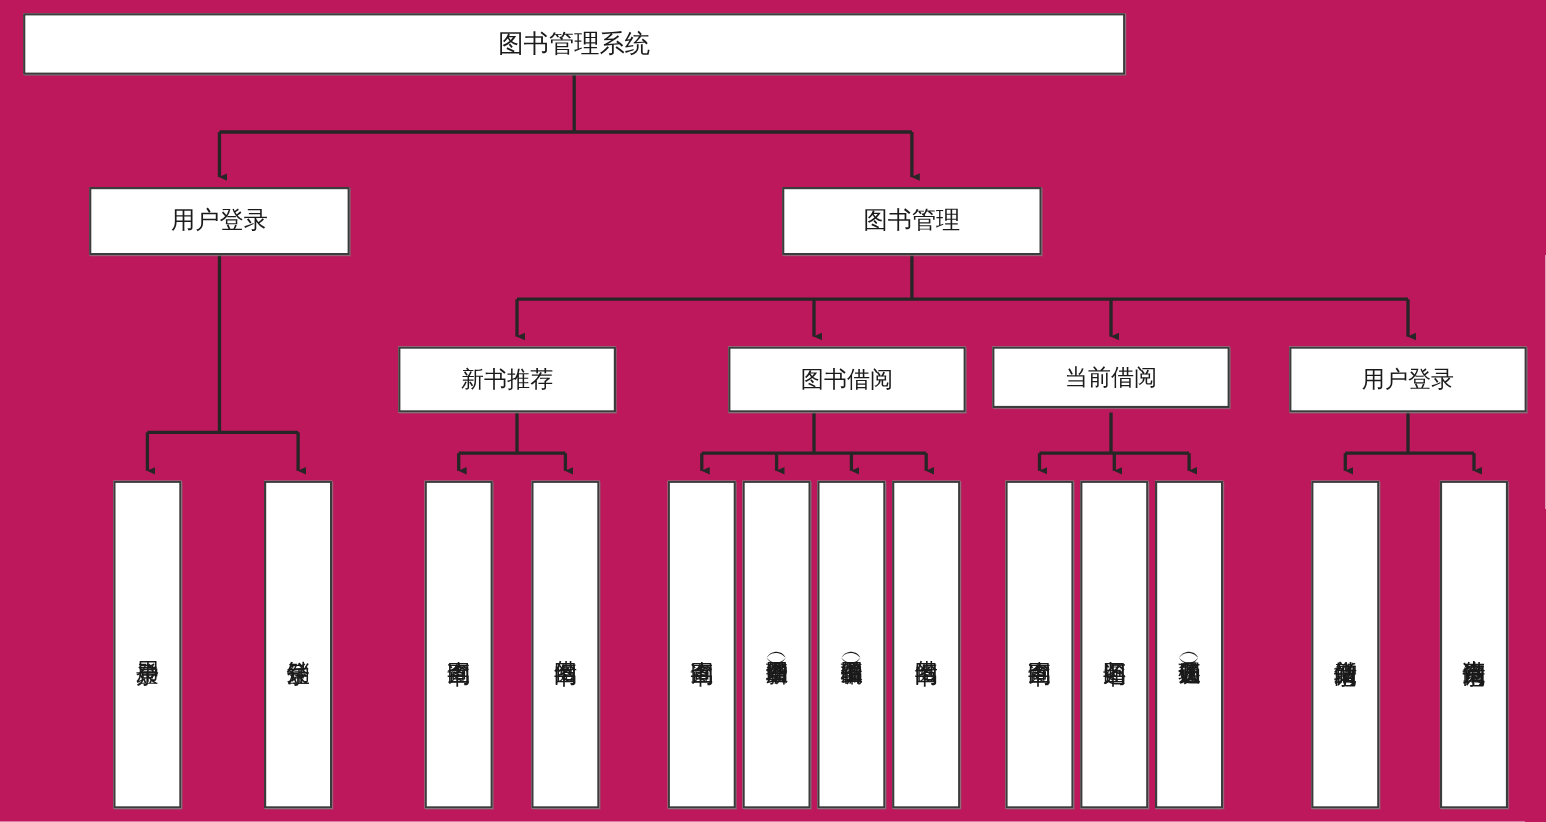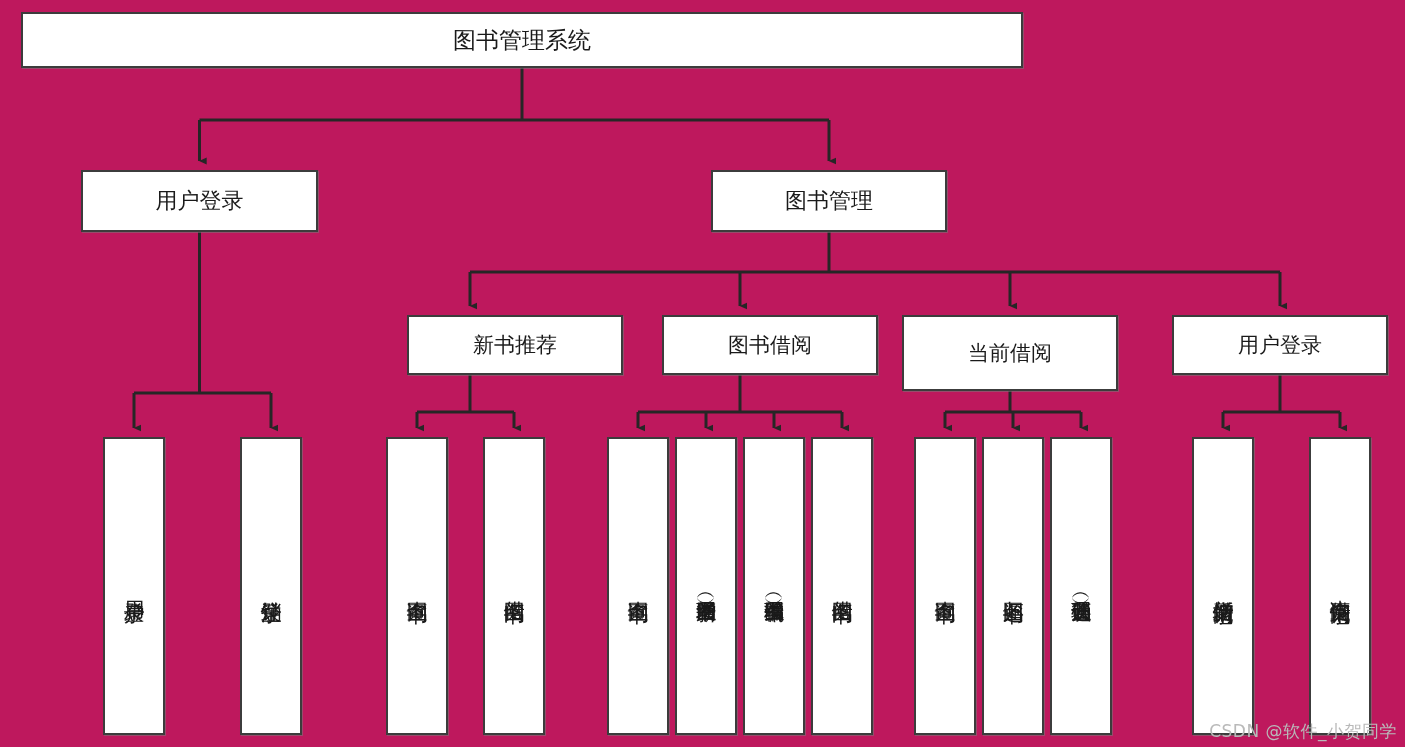--- a/index.html
+++ b/index.html
@@ -128,27 +128,27 @@
   <div id="nodes-layer">
       <div class="node root" style="left: 21px; top: 12px; width: 1002px; height: 56px;">
         <span class="node-label">图书管理系统</span>
       </div>
       <div class="node level2" style="left: 81px; top: 170px; width: 237px; height: 62px;">
         <span class="node-label">用户登录</span>
       </div>
       <div class="node level2" style="left: 711px; top: 170px; width: 236px; height: 62px;">
         <span class="node-label">图书管理</span>
       </div>
-      <div class="node level3" style="left: 362px; top: 315px; width: 216px; height: 60px; margin-left: 45px;">
+      <div class="node level3" style="left: 362px; top: 315px; width: 198px; height: 60px;">
         <span class="node-label">新书推荐</span>
       </div>
       <div class="node level3" style="left: 632px; top: 315px; width: 216px; height: 60px; margin-left: 30px;">
         <span class="node-label">图书借阅</span>
       </div>
-      <div class="node level3" style="left: 902px; top: 315px; width: 216px; height: 76px;">
+      <div class="node level3" style="left: 902px; top: 315px; width: 216px; height: 56px;">
         <span class="node-label">当前借阅</span>
       </div>
       <div class="node level3" style="left: 1172px; top: 315px; width: 216px; height: 60px;">
         <span class="node-label">用户登录</span>
       </div>
       <div class="node leaf" style="left: 103px; top: 437px; width: 62px; height: 298px;">
         <span class="node-label">用户登录</span>
       </div>
       <div class="node leaf" style="left: 240px; top: 437px; width: 62px; height: 298px;">
         <span class="node-label">注销登录</span>
@@ -181,14 +181,13 @@
         <span class="node-label">确认归还（管理员）</span>
       </div>
       <div class="node leaf" style="left: 1192px; top: 437px; width: 62px; height: 298px;">
         <span class="node-label">新增借阅记录</span>
       </div>
       <div class="node leaf" style="left: 1309px; top: 437px; width: 62px; height: 298px;">
         <span class="node-label">查询借阅记录</span>
       </div>
     </div>
 
-  <div id="watermark">CSDN @软件_小贺同学</div>
 </div>
 
 </body></html>

